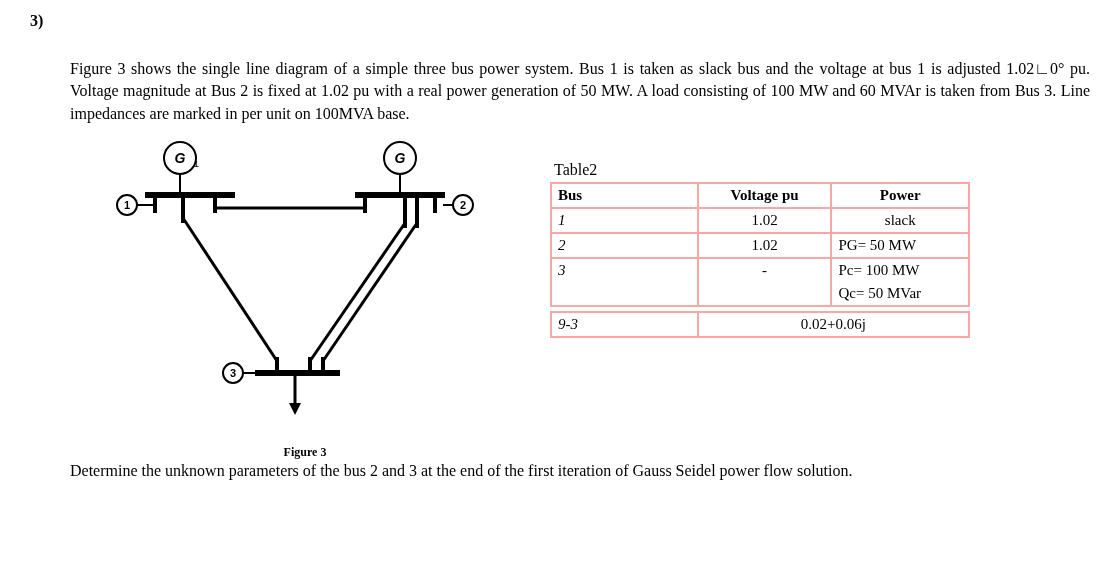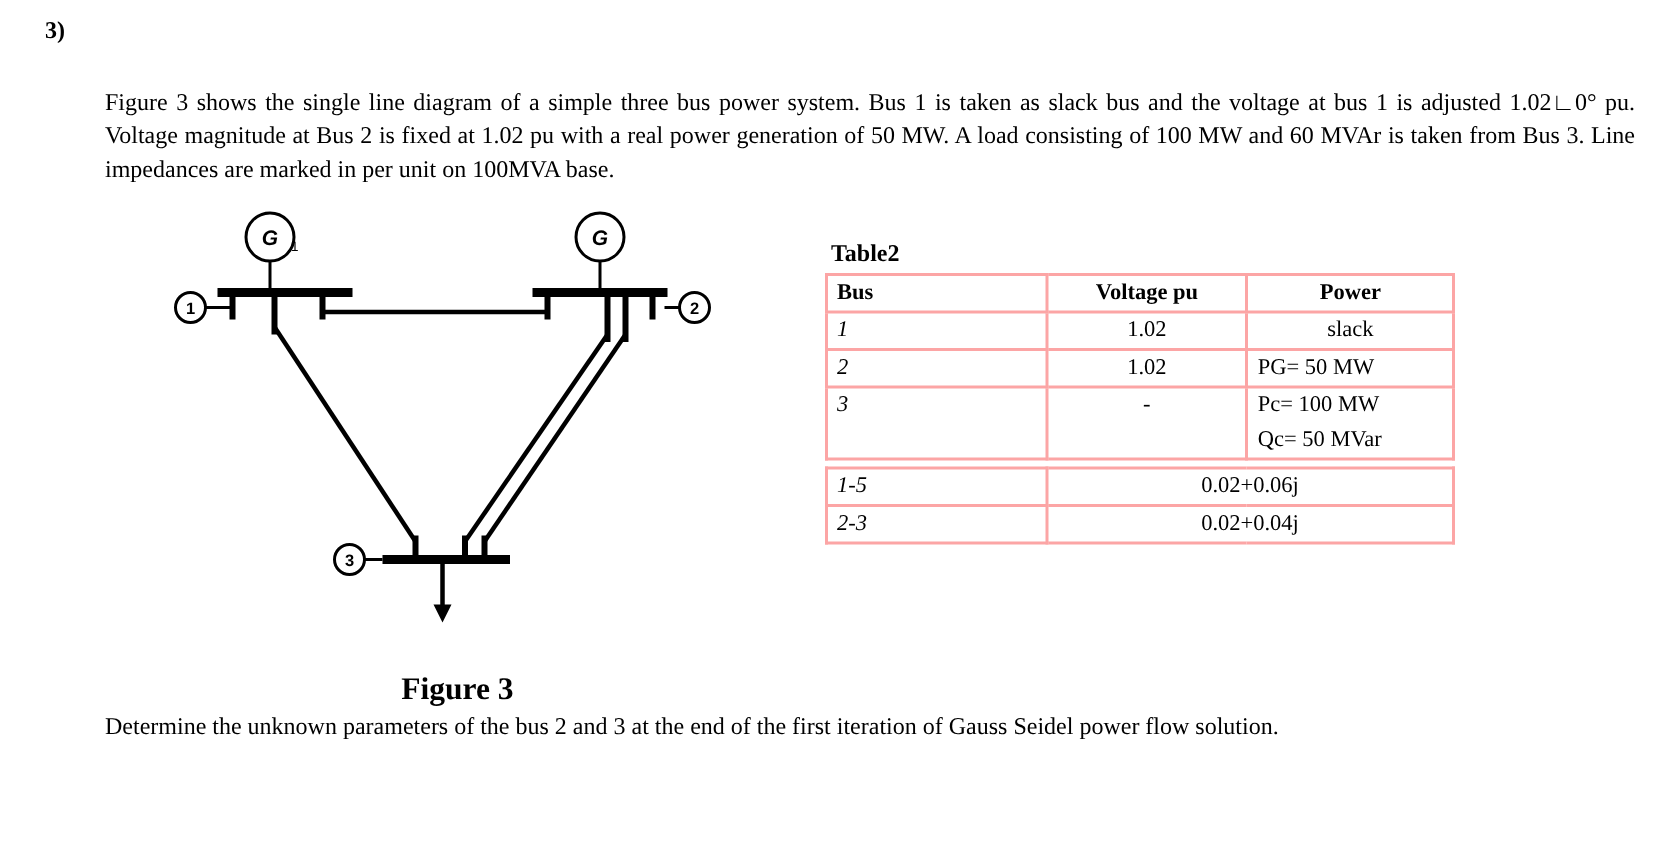--- a/index.html
+++ b/index.html
@@ -33,29 +33,29 @@
       margin-top: 8px;
       padding-left: 40px;
     }
     .figure-col {
       width: 470px;
       text-align: center;
     }
     .figure-caption {
       font-weight: bold;
       margin-top: 4px;
-      font-size: 21px;
+      font-size: 12px;
     }
     .table-col {
       flex: 1;
       padding-top: 26px;
       padding-left: 10px;
     }
     .table-title {
-      font-weight: bold;
+      font-weight: normal;
       margin-left: 4px;
       margin-bottom: 0;
     }
     table {
       border-collapse: collapse;
       width: 420px;
       font-size: 15px;
     }
     td, th {
       border: 2px solid #fca5a5;
@@ -164,25 +164,21 @@
       </tr>
       <tr>
         <td style="border-top:none"></td>
         <td style="border-top:none" class="center"></td>
         <td style="border-top:none">Qc= 50 MVar</td>
       </tr>
       <tr class="spacer-row">
             <td colspan="3"></td>
           </tr>
       <tr>
-        <td class="ital">1-5</td>
+        <td class="ital">9-3</td>
         <td class="center" colspan="2">0.02+0.06j</td>
-      </tr>
-      <tr>
-        <td class="ital">2-3</td>
-        <td class="center" colspan="2">0.02+0.04j</td>
       </tr>
     </tbody>
       </table>
   </div>
 </div>
 
 <div class="question-text">Determine the unknown parameters of the bus 2 and 3 at the end of the first iteration of Gauss Seidel power flow solution.</div>
 
 </body></html>

